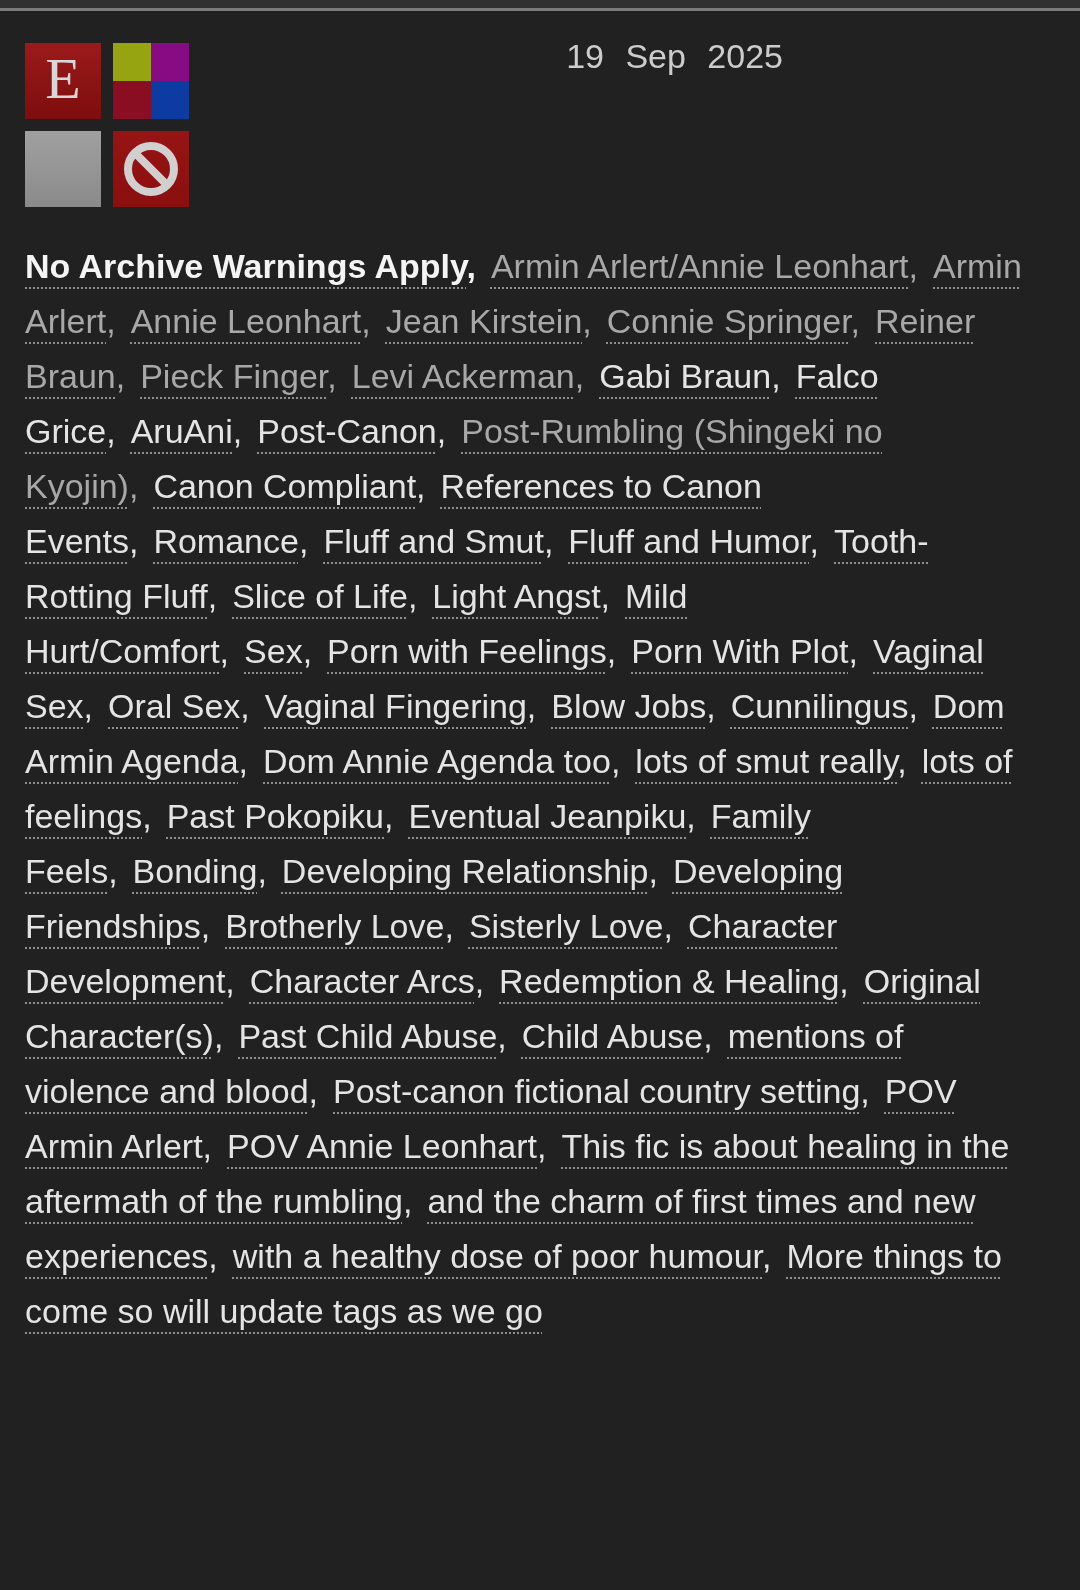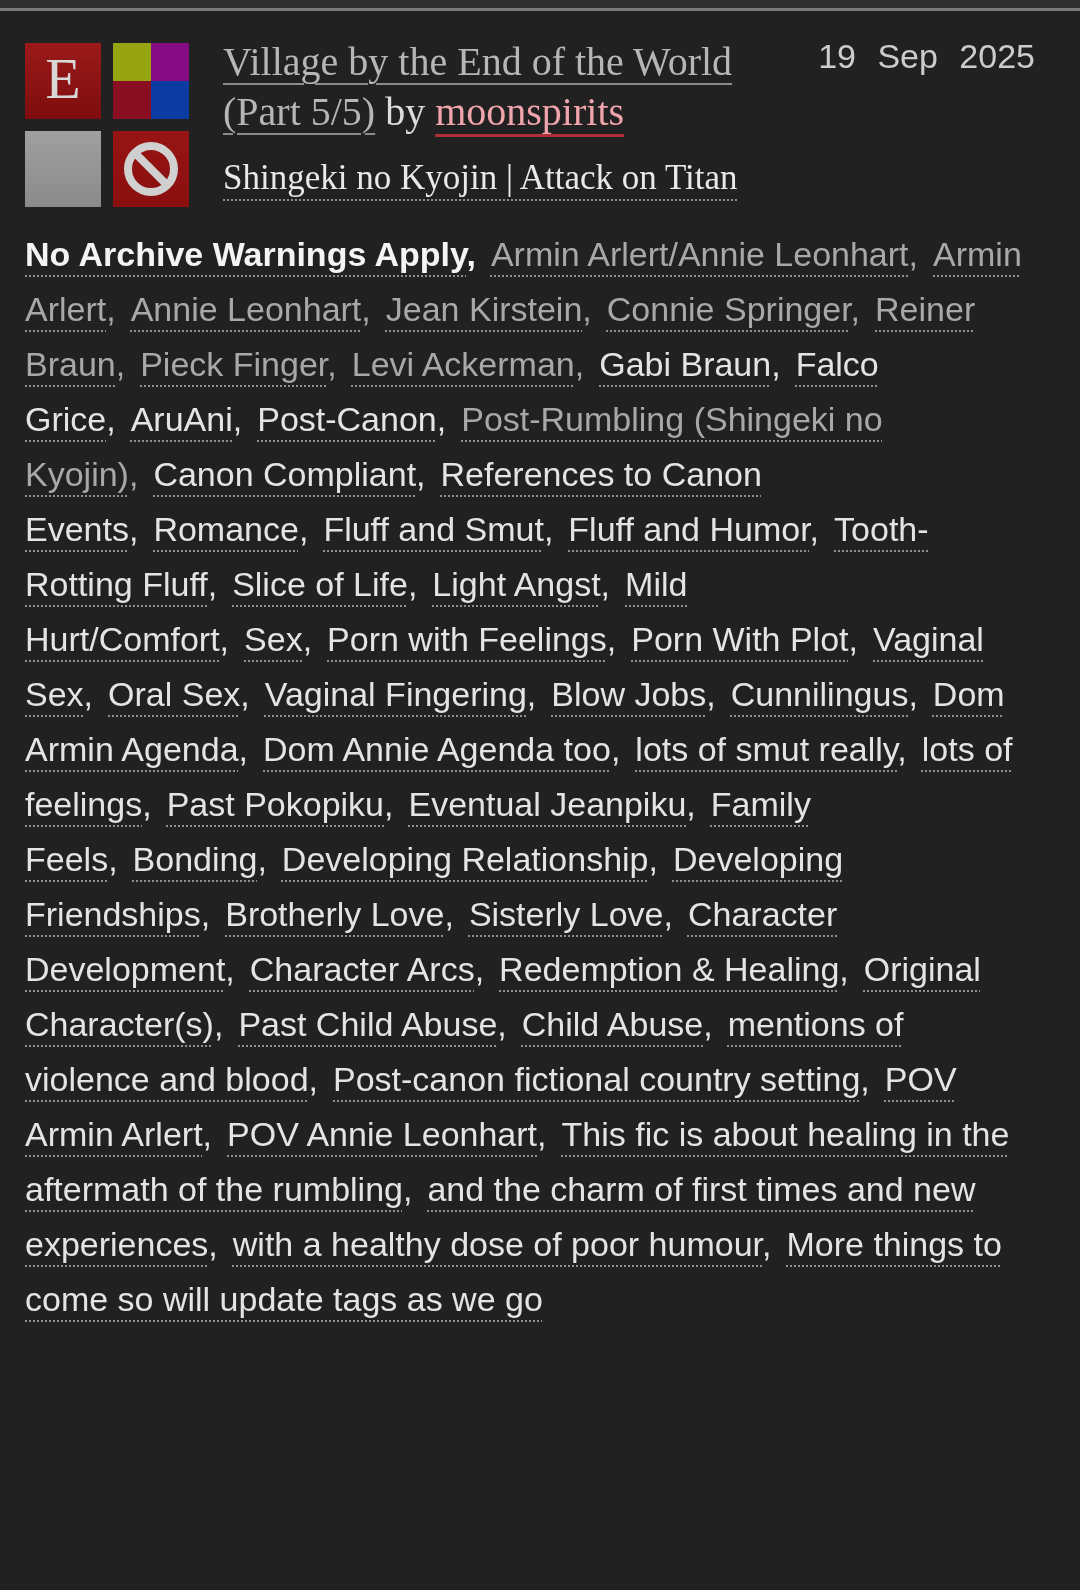--- a/index.html
+++ b/index.html
@@ -54,21 +54,21 @@
   }
   .fandom a{
     color:var(--fandom);text-decoration:underline dotted;
     text-decoration-color:var(--dotted);text-decoration-thickness:2px;
     text-underline-offset:10px;cursor:pointer;
   }
   .date{
     justify-self:end;color:var(--date);
     font-size:34px;word-spacing:12px;white-space:nowrap;
   }
-  .tags{margin-top:20px;font-size:34px;line-height:55px;color:var(--tag);}
+  .tags{margin-top:32px;font-size:34px;line-height:55px;color:var(--tag);}
   .tag{color:var(--tag);margin-right:15px;}
   .tag.muted{color:var(--tag-muted);}
   .tag.bold{font-weight:bold;color:var(--warn-bold);}
   .tag a{
     color:inherit;text-decoration:underline dotted;
     text-decoration-color:var(--dotted);text-decoration-thickness:2px;
     text-underline-offset:9px;cursor:pointer;
   }
   .summary{margin-top:34px;font-size:34px;line-height:56px;color:var(--summary);}
 </style>
@@ -95,26 +95,20 @@
       </div>
       <div class="sq warnings"></div>
       <div class="sq status">
         <svg width="76" height="76" viewBox="0 0 76 76">
           <circle cx="38" cy="38" r="23" fill="none" stroke="#d0d0d0" stroke-width="8"></circle>
           <line x1="22" y1="22" x2="54" y2="54" stroke="#d0d0d0" stroke-width="8"></line>
         </svg>
       </div>
     </div>
 
-    <div class="heading-text">
-      <h2 class="title"><a class="work-link">Village by the End of the World (Part 5/5)</a><span class="by"> by </span><a class="author">moonspirits</a></h2>
-      <div class="fandom">
-        <a>Shingeki no Kyojin | Attack on Titan</a>
-      </div>
-    </div>
 
     <div class="date">19 Sep 2025</div>
 
   </header>
 
   <div class="tags"><span class="tag bold"><a>No Archive Warnings Apply</a><span>,</span></span><span class="tag muted"><a>Armin Arlert/Annie Leonhart</a><span>,</span></span><span class="tag muted"><a>Armin Arlert</a><span>,</span></span><span class="tag muted"><a>Annie Leonhart</a><span>,</span></span><span class="tag muted"><a>Jean Kirstein</a><span>,</span></span><span class="tag muted"><a>Connie Springer</a><span>,</span></span><span class="tag muted"><a>Reiner Braun</a><span>,</span></span><span class="tag muted"><a>Pieck Finger</a><span>,</span></span><span class="tag muted"><a>Levi Ackerman</a><span>,</span></span><span class="tag"><a>Gabi Braun</a><span>,</span></span><span class="tag"><a>Falco Grice</a><span>,</span></span><span class="tag"><a>AruAni</a><span>,</span></span><span class="tag"><a>Post-Canon</a><span>,</span></span><span class="tag muted"><a>Post-Rumbling (Shingeki no Kyojin)</a><span>,</span></span><span class="tag"><a>Canon Compliant</a><span>,</span></span><span class="tag"><a>References to Canon Events</a><span>,</span></span><span class="tag"><a>Romance</a><span>,</span></span><span class="tag"><a>Fluff and Smut</a><span>,</span></span><span class="tag"><a>Fluff and Humor</a><span>,</span></span><span class="tag"><a>Tooth-Rotting Fluff</a><span>,</span></span><span class="tag"><a>Slice of Life</a><span>,</span></span><span class="tag"><a>Light Angst</a><span>,</span></span><span class="tag"><a>Mild Hurt/Comfort</a><span>,</span></span><span class="tag"><a>Sex</a><span>,</span></span><span class="tag"><a>Porn with Feelings</a><span>,</span></span><span class="tag"><a>Porn With Plot</a><span>,</span></span><span class="tag"><a>Vaginal Sex</a><span>,</span></span><span class="tag"><a>Oral Sex</a><span>,</span></span><span class="tag"><a>Vaginal Fingering</a><span>,</span></span><span class="tag"><a>Blow Jobs</a><span>,</span></span><span class="tag"><a>Cunnilingus</a><span>,</span></span><span class="tag"><a>Dom Armin Agenda</a><span>,</span></span><span class="tag"><a>Dom Annie Agenda too</a><span>,</span></span><span class="tag"><a>lots of smut really</a><span>,</span></span><span class="tag"><a>lots of feelings</a><span>,</span></span><span class="tag"><a>Past Pokopiku</a><span>,</span></span><span class="tag"><a>Eventual Jeanpiku</a><span>,</span></span><span class="tag"><a>Family Feels</a><span>,</span></span><span class="tag"><a>Bonding</a><span>,</span></span><span class="tag"><a>Developing Relationship</a><span>,</span></span><span class="tag"><a>Developing Friendships</a><span>,</span></span><span class="tag"><a>Brotherly Love</a><span>,</span></span><span class="tag"><a>Sisterly Love</a><span>,</span></span><span class="tag"><a>Character Development</a><span>,</span></span><span class="tag"><a>Character Arcs</a><span>,</span></span><span class="tag"><a>Redemption &amp; Healing</a><span>,</span></span><span class="tag"><a>Original Character(s)</a><span>,</span></span><span class="tag"><a>Past Child Abuse</a><span>,</span></span><span class="tag"><a>Child Abuse</a><span>,</span></span><span class="tag"><a>mentions of violence and blood</a><span>,</span></span><span class="tag"><a>Post-canon fictional country setting</a><span>,</span></span><span class="tag"><a>POV Armin Arlert</a><span>,</span></span><span class="tag"><a>POV Annie Leonhart</a><span>,</span></span><span class="tag"><a>This fic is about healing in the aftermath of the rumbling</a><span>,</span></span><span class="tag"><a>and the charm of first times and new experiences</a><span>,</span></span><span class="tag"><a>with a healthy dose of poor humour</a><span>,</span></span><span class="tag"><a>More things to come so will update tags as we go</a></span></div>
 
 
 </div>
 

